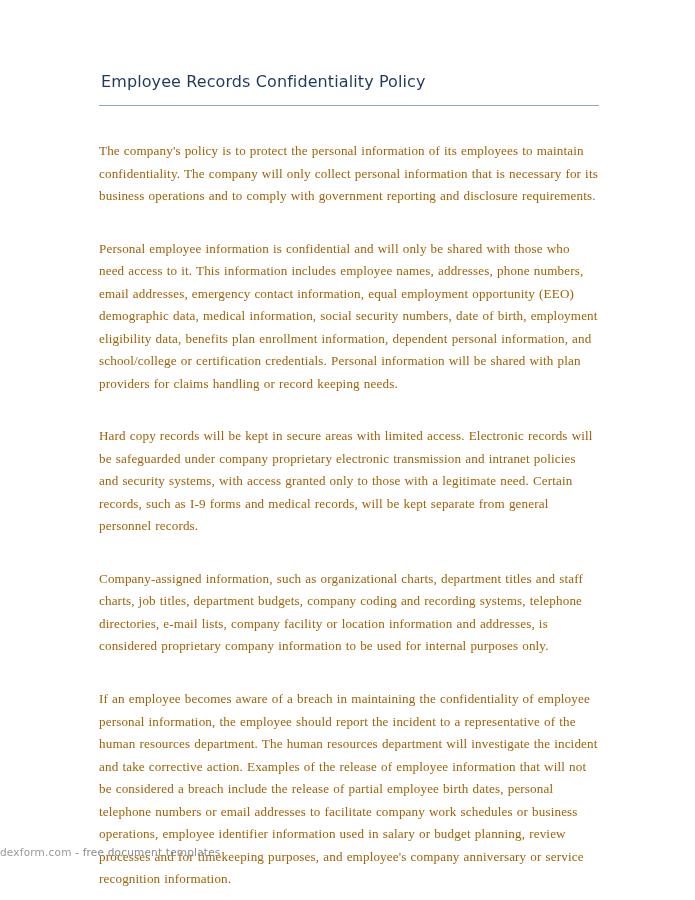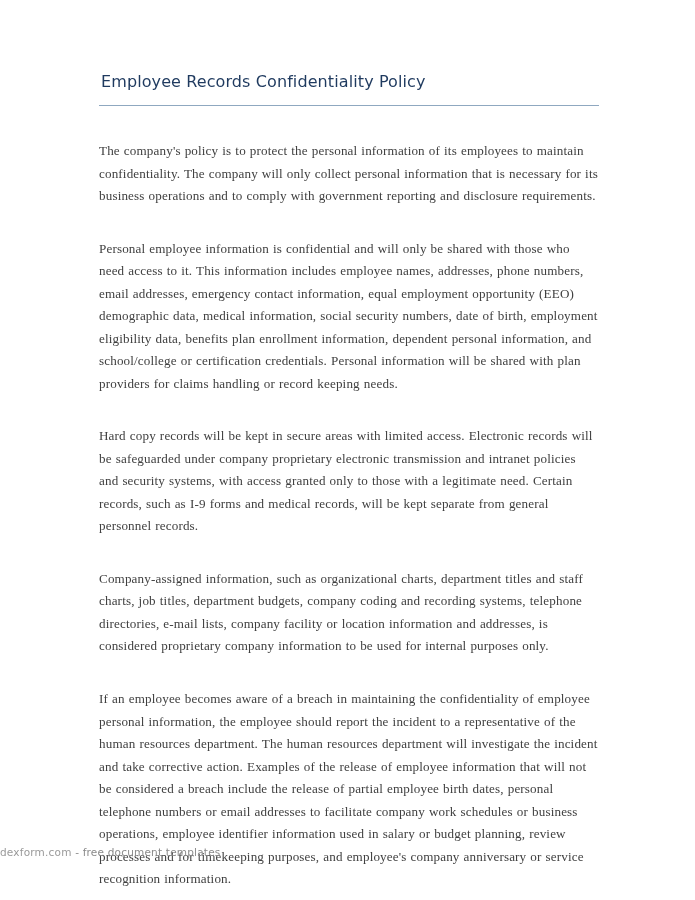--- a/index.html
+++ b/index.html
@@ -44,21 +44,21 @@
     margin: 0 0 0 0;
     width: 500px;
   }
   .body-blocks {
     margin-top: 34px;
   }
   .para {
     font-family: "Liberation Serif", serif;
     font-size: 13.1px;
     line-height: 1.72;
-    color: #404040;
+    color: #a16207;
     margin: 0 0 30px 0;
     text-align: left;
     letter-spacing: 0.15px;
     word-spacing: 0.6px;
   }
   .para:last-child {
     margin-bottom: 0;
   }
   .footer {
     position: absolute;

